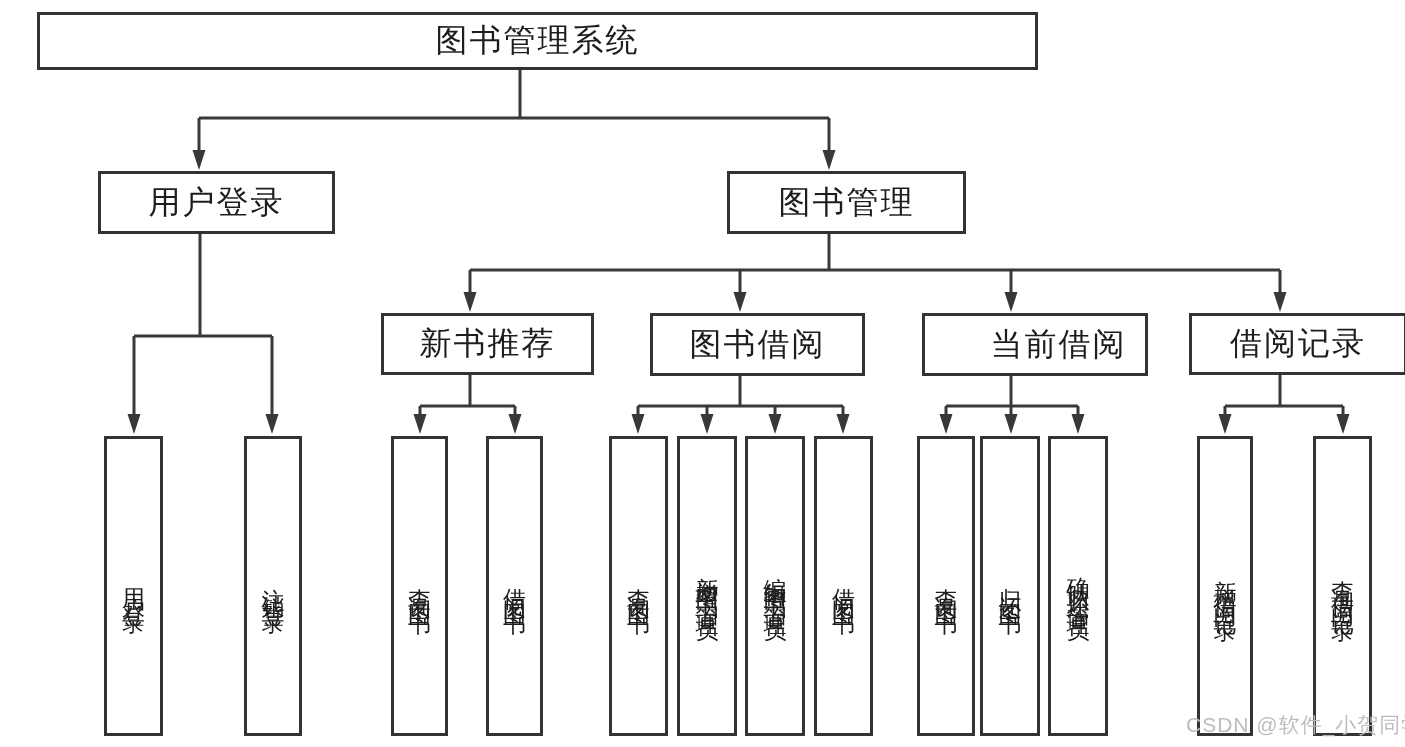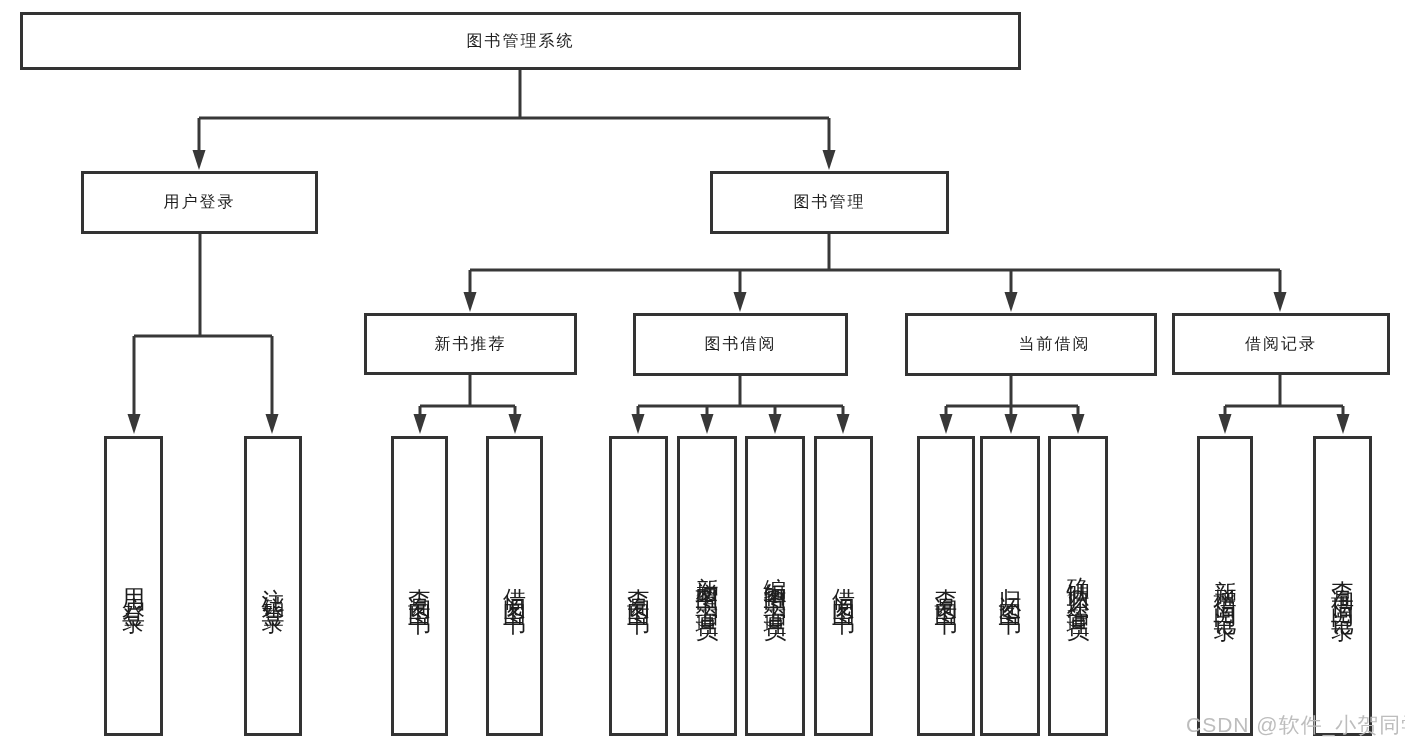--- a/index.html
+++ b/index.html
@@ -29,23 +29,24 @@
     background: #ffffff;
     border: 3px solid #333333;
     color: #1d1d1d;
     display: flex;
     align-items: center;
     justify-content: center;
     z-index: 1;
     text-align: center;
   }
   .hbox {
-    font-size: 16px;
+    font-size: 32px;
     letter-spacing: 2px;
     white-space: nowrap;
+    margin-left: 17px;
   }
   .vbox {
     writing-mode: vertical-lr;
     text-orientation: mixed;
     font-size: 23px;
     letter-spacing: 8px;
     line-height: 1;
   }
   .vbox.long {
     letter-spacing: 6px;
@@ -151,21 +152,21 @@
     </g>
   </svg>
 
   <div class="box hbox" style="left:20px; top:12px; width:1001px; height:58px;">图书管理系统</div>
 
   <div class="box hbox" style="left:81px; top:171px; width:237px; height:63px;">用户登录</div>
   <div class="box hbox" style="left:364px; top:313px; width:213px; height:62px;">新书推荐</div>
 
   <div class="box hbox" style="left:710px; top:171px; width:239px; height:63px;">图书管理</div>
   <div class="box hbox" style="left:633px; top:313px; width:215px; height:63px;font-family:Liberation Mono, monospace;">图书借阅</div>
-  <div class="box hbox" style="left:905px; top:313px; width:252px; height:63px;padding-left:47px;">当前借阅</div>
+  <div class="box hbox" style="left:905px; top:313px; width:226px; height:63px;padding-left:47px;">当前借阅</div>
   <div class="box hbox" style="left:1172px; top:313px; width:218px; height:62px;">借阅记录</div>
 
   <div class="box vbox" style="left:104px; top:436px; width:59px; height:300px;">用户登录</div>
   <div class="box vbox" style="left:244px; top:436px; width:58px; height:300px;">注销登录</div>
 
   <div class="box vbox" style="left:391px; top:436px; width:57px; height:300px;">查询图书</div>
   <div class="box vbox" style="left:486px; top:436px; width:57px; height:300px;">借阅图书</div>
 
   <div class="box vbox" style="left:609px; top:436px; width:59px; height:300px;">查询图书</div>
   <div class="box vbox long" style="left:677px; top:436px; width:60px; height:300px;">新增图书（管理员）</div>

